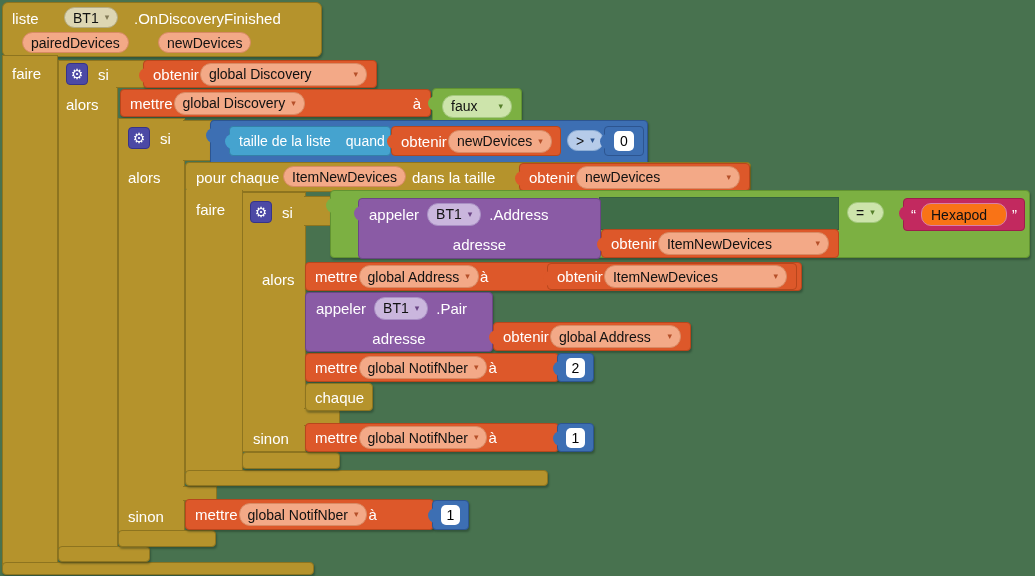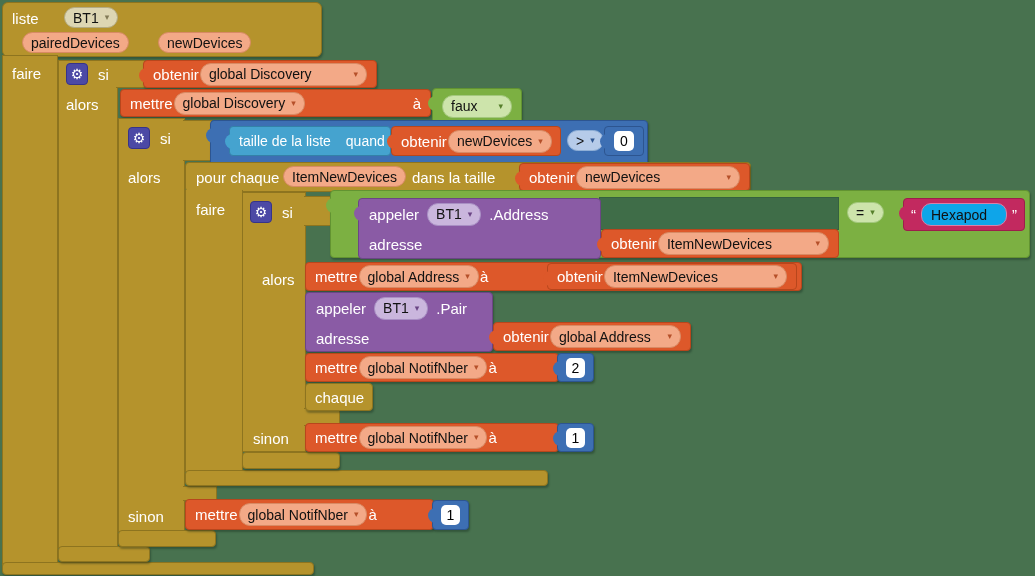--- a/index.html
+++ b/index.html
@@ -40,41 +40,42 @@
   .lgreen .tri{color:#567f2b;}
   .lblue{background:#b6cbe9;border:1px solid #8fafd6;}
   .lblue .tri{color:#2d5590;}
   .tri{font-size:9px;line-height:1;}
   
   .gear{width:22px;height:22px;background:#4c49a5;border:1px solid #36338a;border-radius:4px;
         color:#fff;display:flex;align-items:center;justify-content:center;font-size:14px;}
   
   .wfield{background:#fff;border-radius:5px;padding:0 6px;height:20px;display:flex;align-items:center;
           color:#000;font-size:14px;}
-  .pfield{background:#0ea5e9;border:1px solid #d97fa8;border-radius:10px;padding:0 9px;height:21px;
+  .pfield{background:#f97316;border:1px solid #d97fa8;border-radius:10px;padding:0 9px;height:21px;
           display:flex;align-items:center;color:#111;font-size:14px;}
   
   .plug::before{content:"";position:absolute;left:-5px;top:7px;width:10px;height:15px;
                 background:inherit;border-radius:8px 0 0 8px;}
   .row{display:flex;align-items:center;gap:8px;padding:0 10px;height:30px;color:#fff;font-size:15px;white-space:nowrap;}
-  .row.right{justify-content:flex-start;}
+  .row.right{justify-content:center;}
 </style>
 </head>
 <body>
 
 <div id="canvas">
 
   <div class="a gold-b r6 shadow" style="left:2px;top:2px;width:320px;height:55px;"></div>
   <div class="a gold-b" style="left:2px;top:55px;width:56px;height:510px;"></div>
   <div class="a gold-b r4 shadow" style="left:2px;top:562px;width:312px;height:13px;"></div>
   <span class="a wl" style="left:12px;top:8px;">liste</span>
   <span class="a chip khaki" style="left:64px;top:7px;">
     <span>BT1</span>
     <span class="tri">▾</span>
   </span>
+  <span class="a wl" style="left:134px;top:8px;">.OnDiscoveryFinished</span>
   <span class="a chip salmon" style="left:22px;top:32px;">
     <span>pairedDevices</span>
   </span>
   <span class="a chip salmon" style="left:158px;top:32px;">
     <span>newDevices</span>
   </span>
   <span class="a wl" style="left:12px;top:63px;">faire</span>
 
   <div class="a gold-b" style="left:58px;top:60px;width:60px;height:488px;"></div>
   <div class="a gold-b" style="left:116px;top:60px;width:29px;height:28px;border-left:none;"></div>

